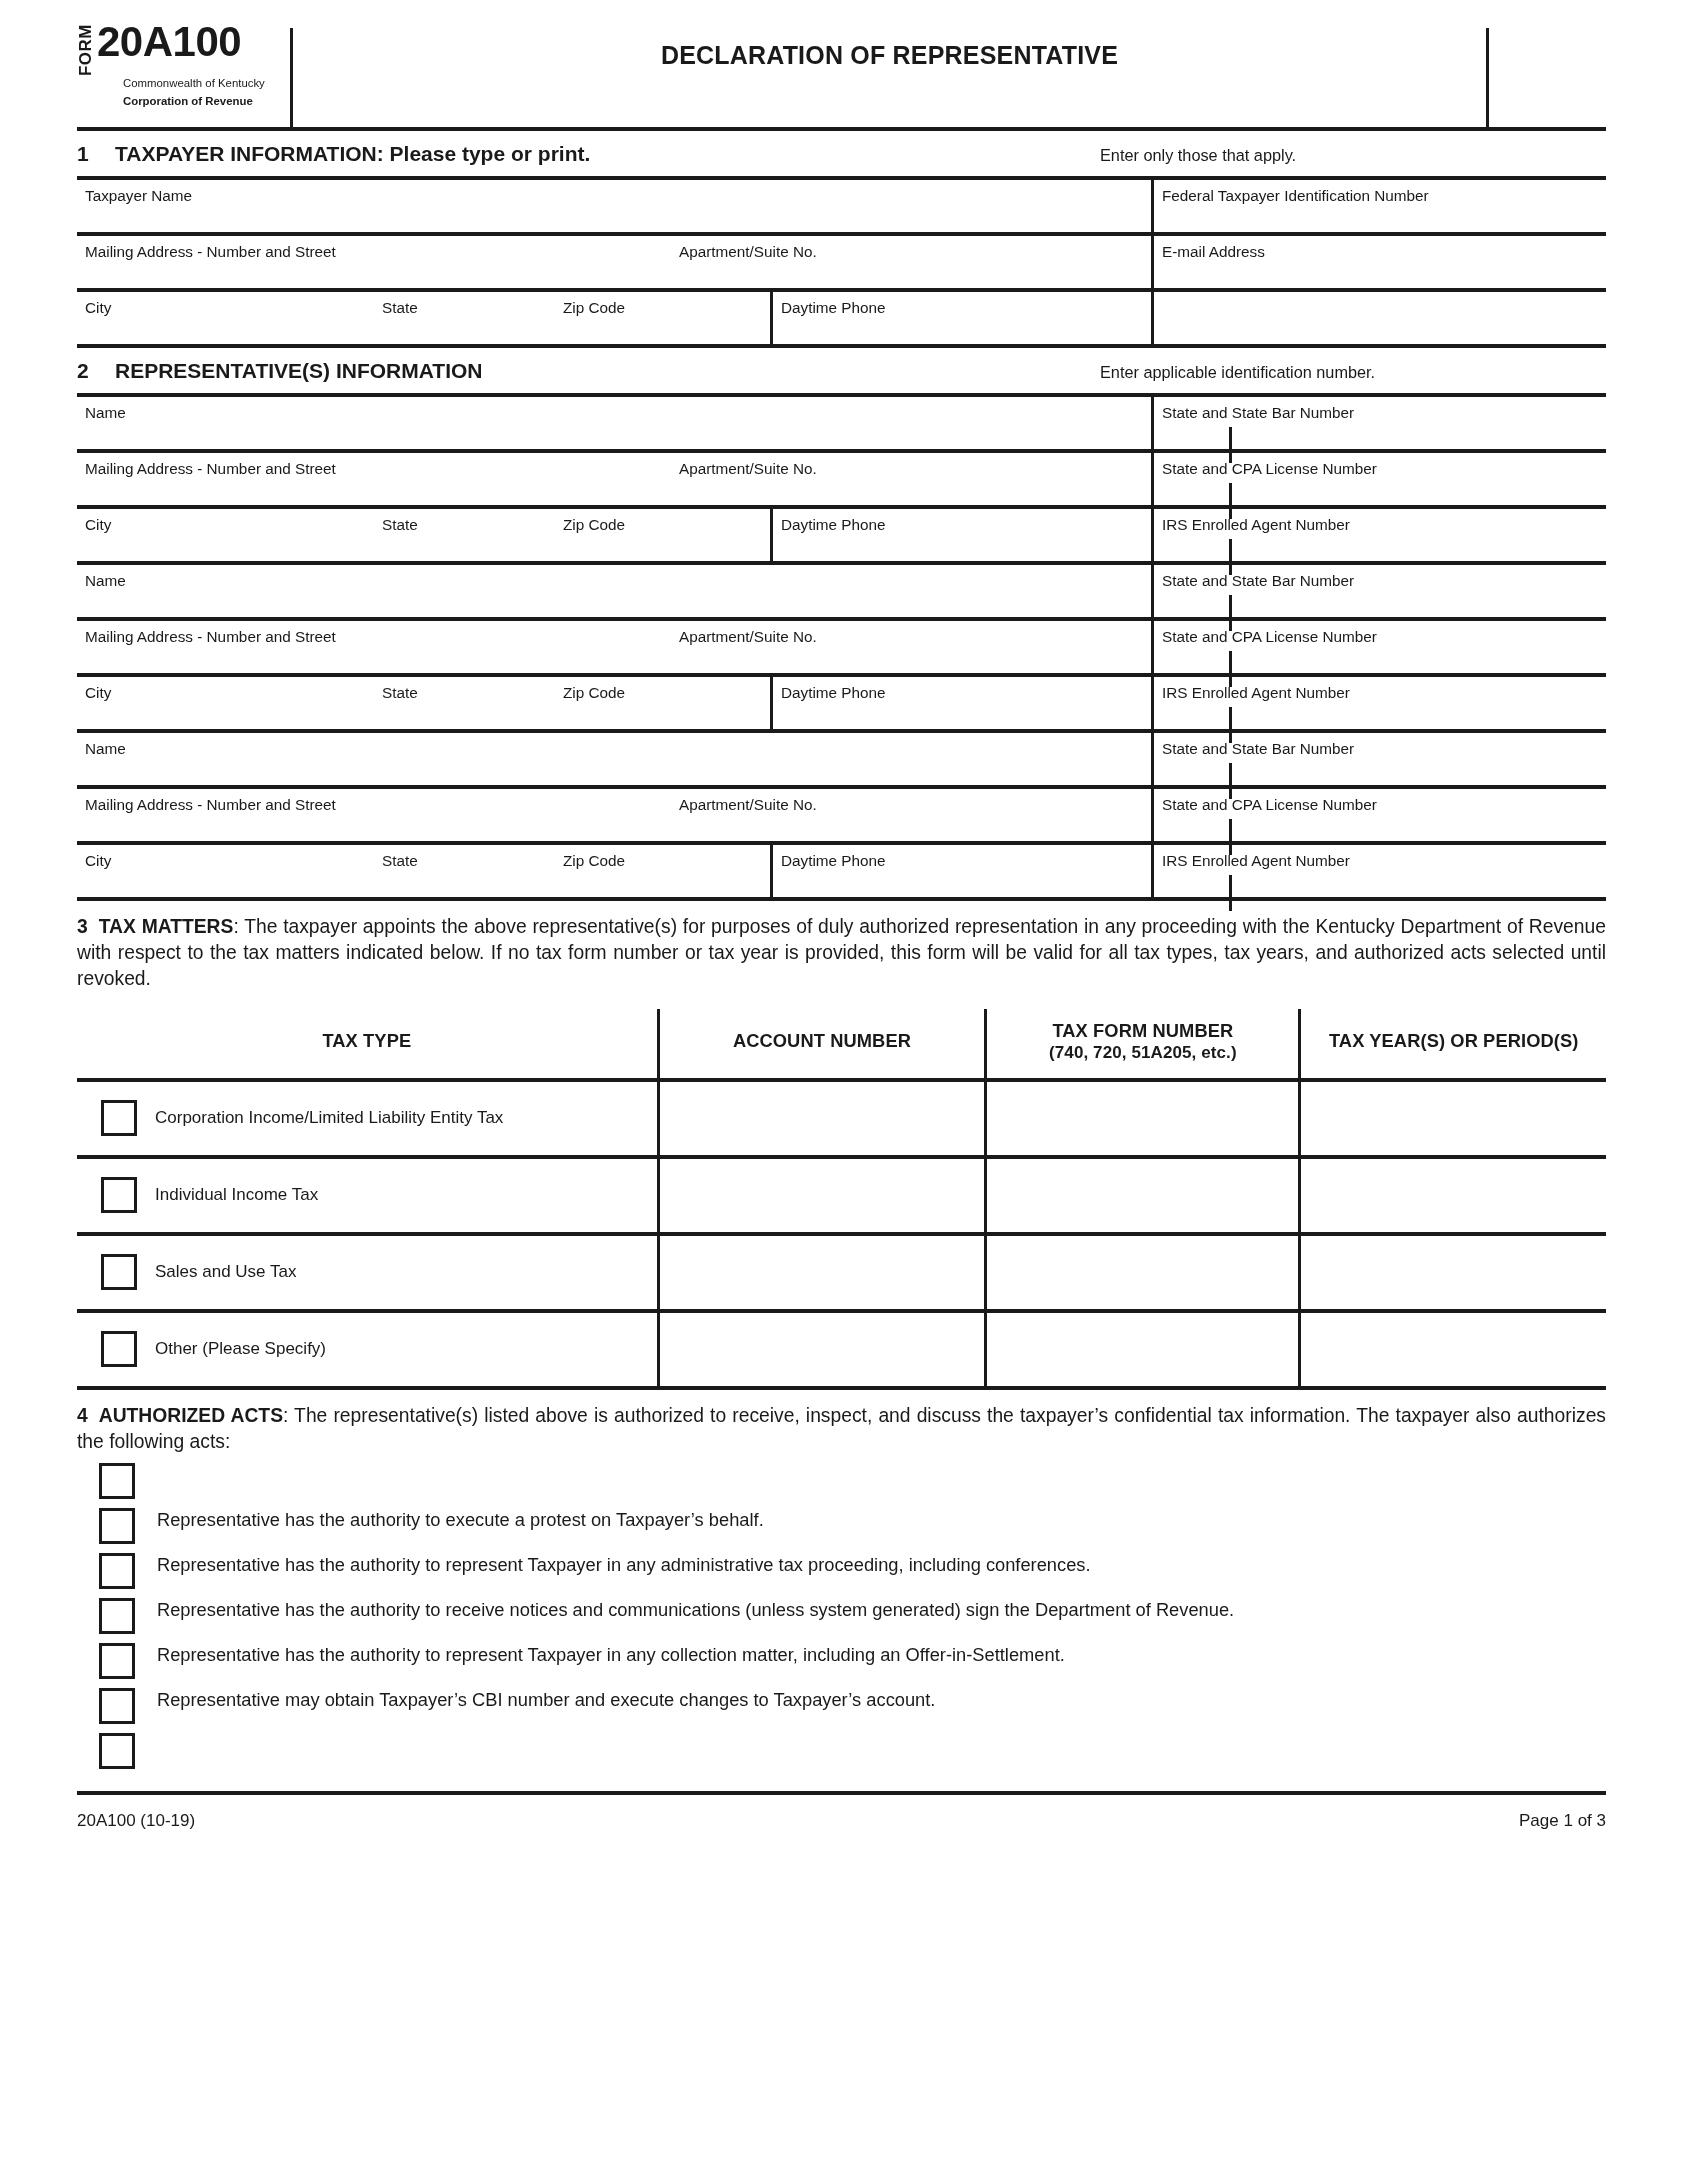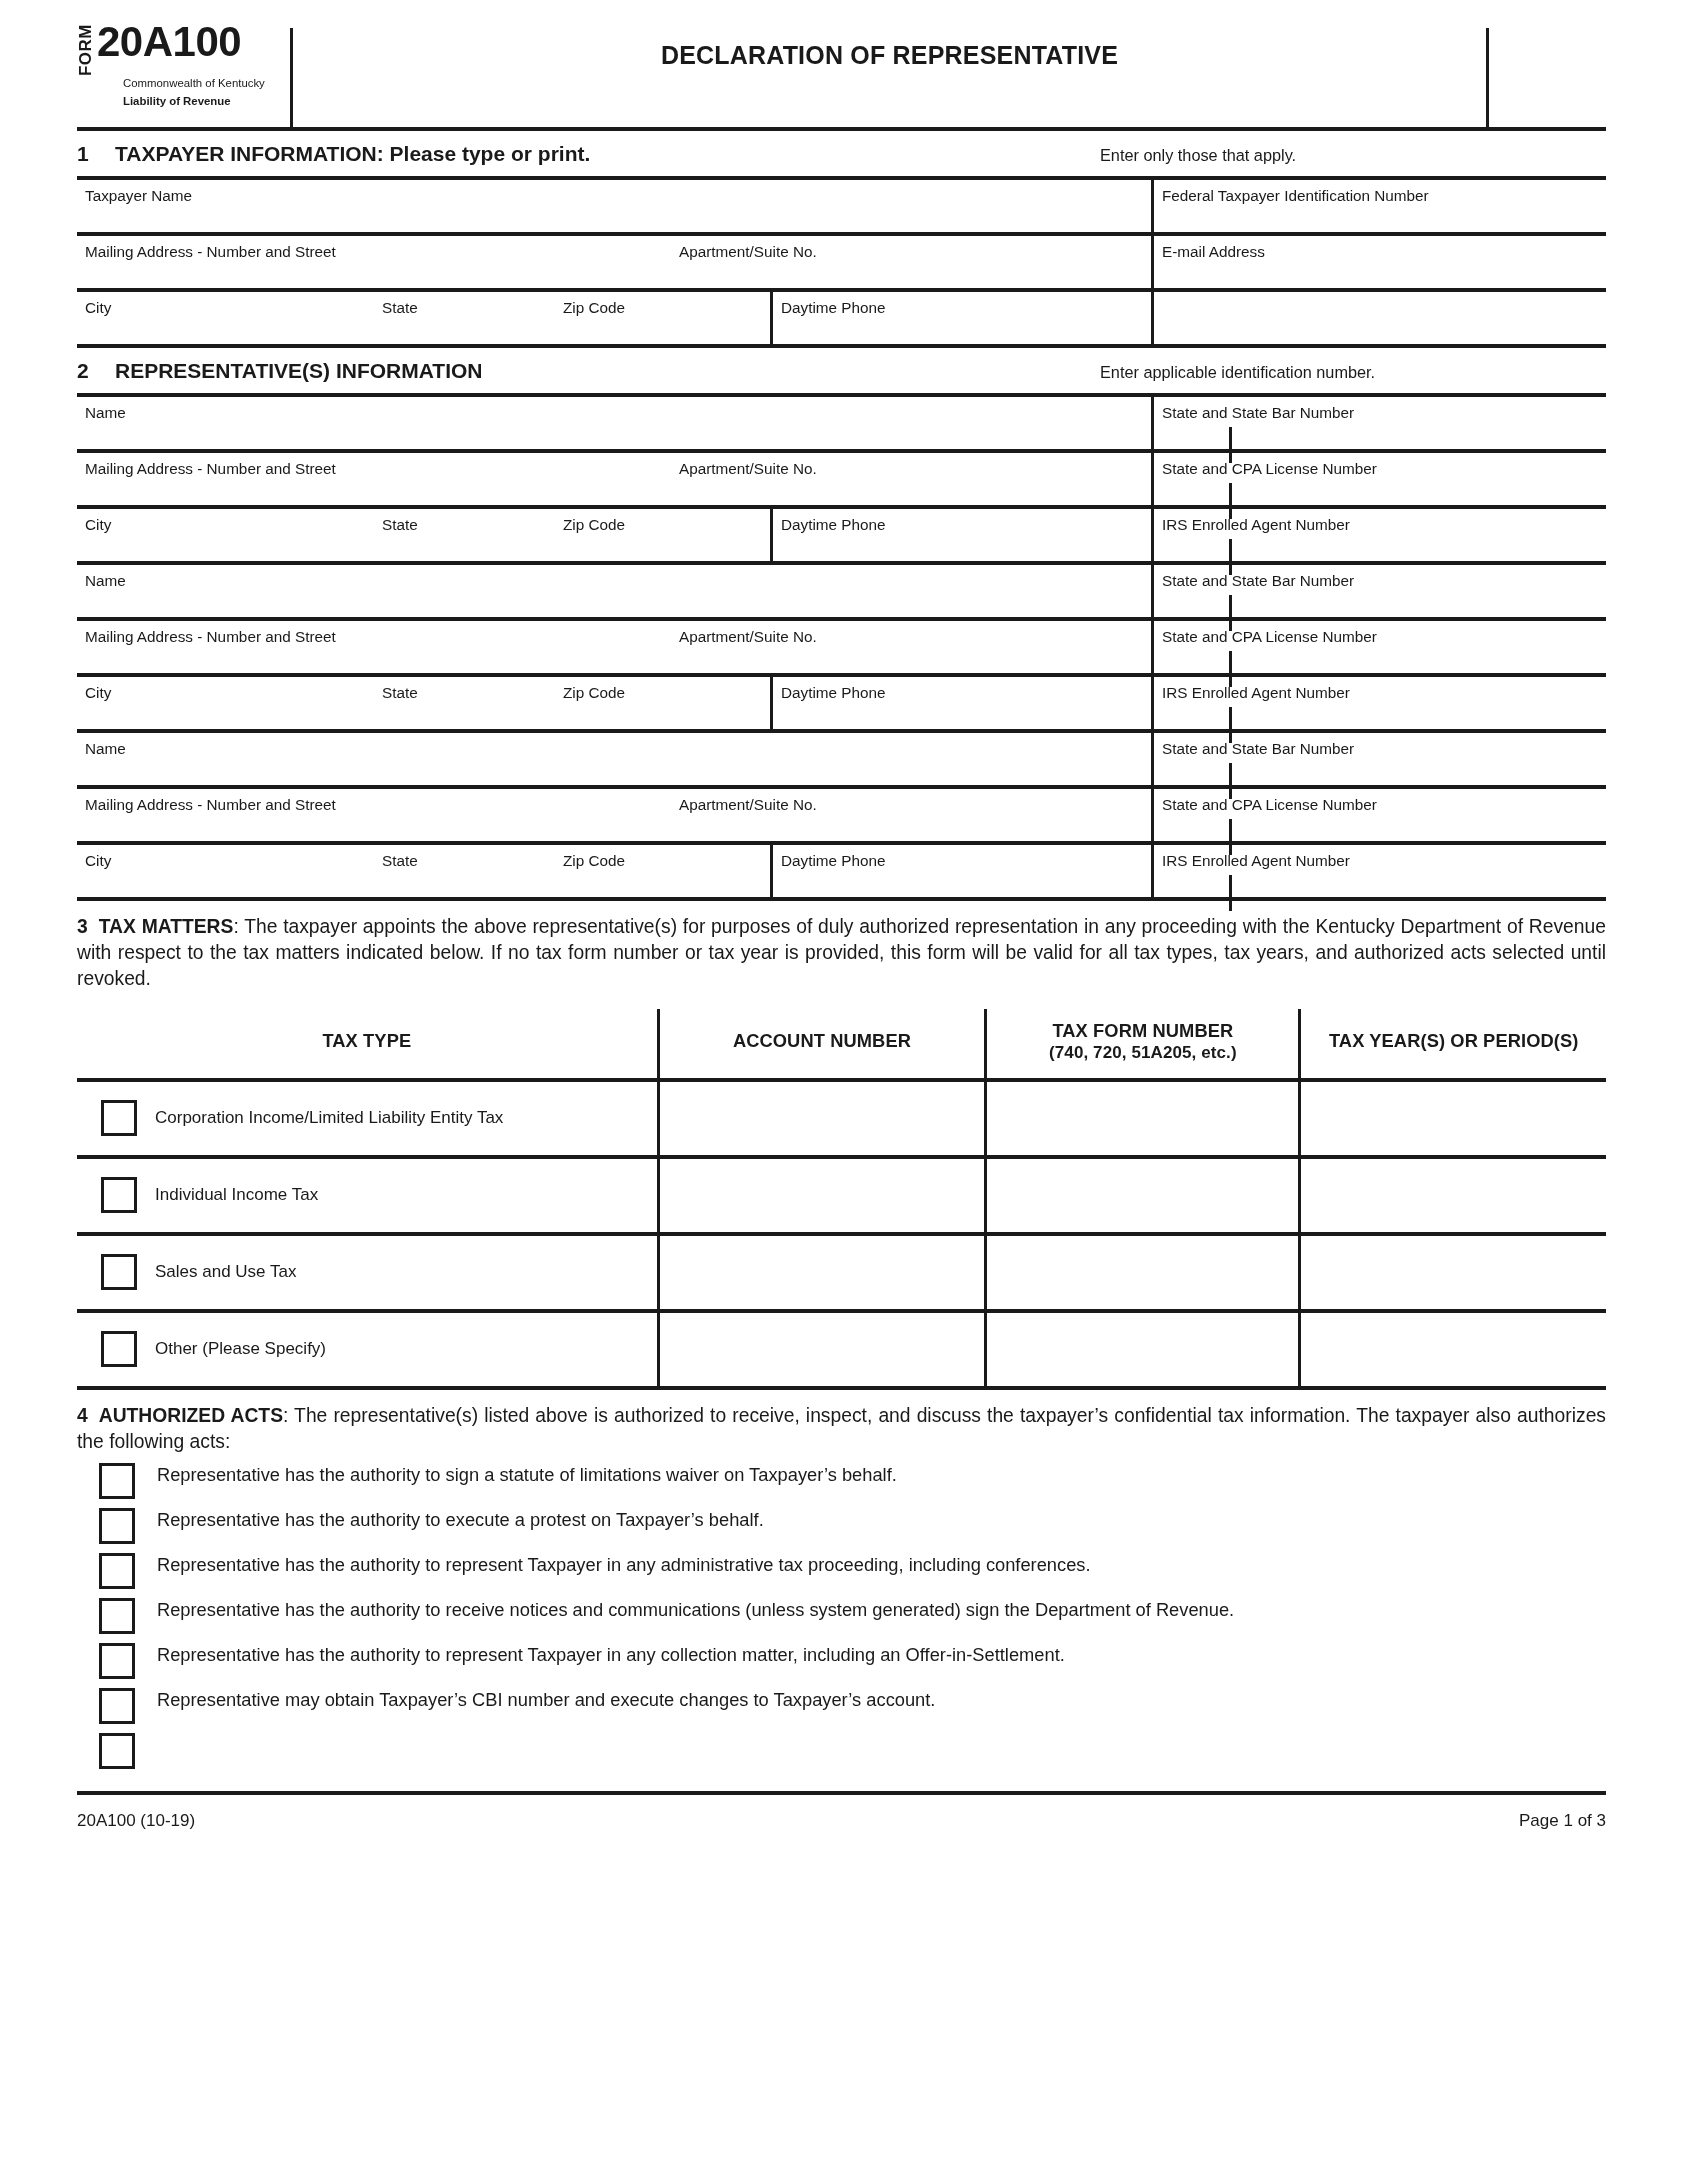--- a/index.html
+++ b/index.html
@@ -239,21 +239,21 @@
 
 <div class="page">
 
   <div class="header">
     <div class="hdr-left">
       <div class="form-word">FORM</div>
       <div class="hdr-left-col">
         <div class="form-no">20A100</div>
         <div class="agency">
           <div>Commonwealth of Kentucky</div>
-          <div class="bold">Liability of Revenue</div>
+          <div class="bold">Corporation of Revenue</div>
         </div>
       </div>
     </div>
     <div class="rule-v"></div>
     <div class="hdr-title">
       <span>DECLARATION OF REPRESENTATIVE</span>
     </div>
     <div class="hdr-right-rule"></div>
     <div class="hdr-pad"></div>
   </div>
@@ -445,21 +445,20 @@
       </tbody>
   </table>
 
   <div class="para">
     <span class="leadnum">4</span><span class="lead">AUTHORIZED ACTS</span><span>:  The representative(s) listed above is authorized to receive, inspect, and discuss the taxpayer’s confidential tax information. The taxpayer also authorizes the following acts:</span>
   </div>
 
   <div class="acts" id="acts-list">
       <div class="act-row">
         <span class="chk"></span>
-        <span class="act-text"><span>Representative has the authority to sign a statute of limitations waiver on Taxpayer’s behalf.</span></span>
       </div>
       <div class="act-row">
         <span class="chk"></span>
         <span class="act-text"><span>Representative has the authority to execute a protest on Taxpayer’s behalf.</span></span>
       </div>
       <div class="act-row">
         <span class="chk"></span>
         <span class="act-text"><span>Representative has the authority to represent Taxpayer in any administrative tax proceeding, including conferences.</span></span>
       </div>
       <div class="act-row">

